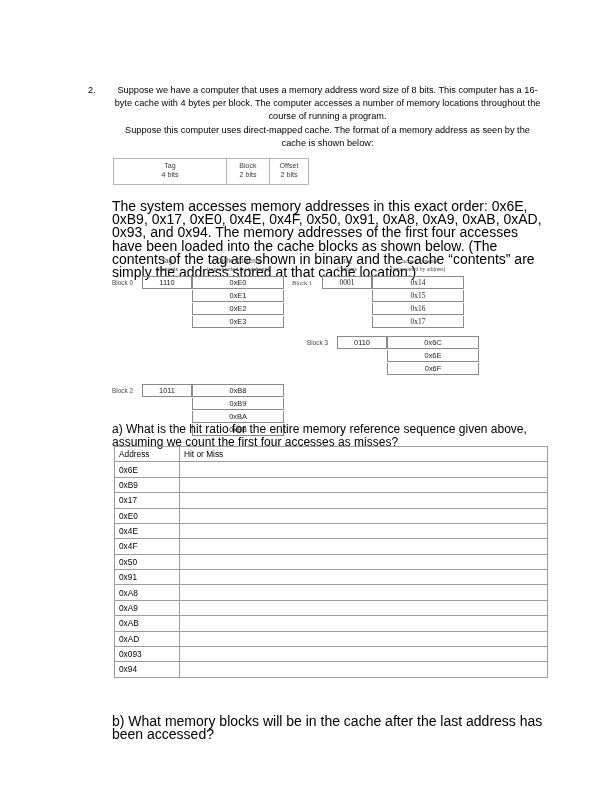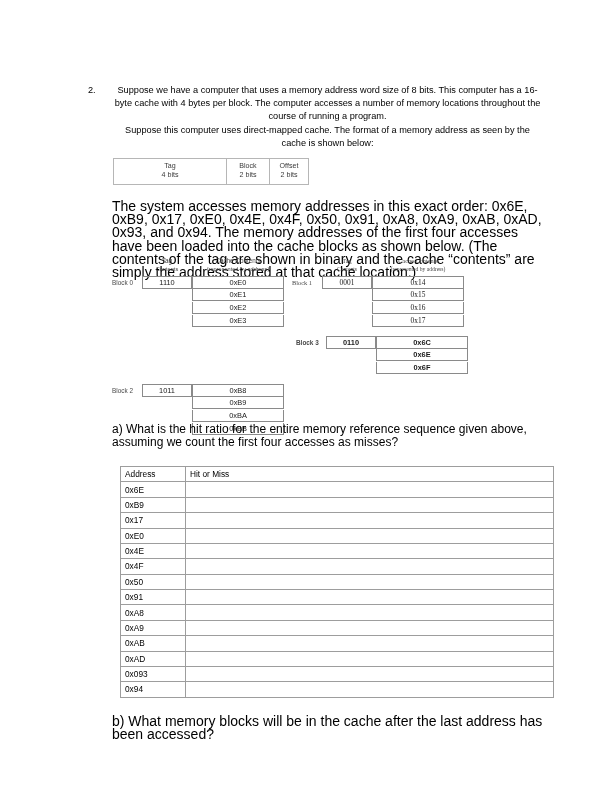--- a/index.html
+++ b/index.html
@@ -86,21 +86,21 @@
     color: #000;
   }
 
   
   .cache-group {
     position: absolute;
   }
   .cache-group.g0 { left: 112px; top: 256px; }
   .cache-group.g1 { left: 292px; top: 256px; font-family: Liberation Serif, serif; }
   .cache-group.g2 { left: 112px; top: 336px; margin-top: 48px; }
-  .cache-group.g3 { left: 296px; top: 336px; font-weight: bold; }
+  .cache-group.g3 { left: 307px; top: 336px; }
 
   .cache-headers {
     position: relative;
     height: 20px;
   }
   .hdr-tag {
     position: absolute;
     left: 30px;
     top: 0;
     width: 50px;
@@ -120,21 +120,21 @@
     color: #3f3f3f;
   }
   .hdr-l1, .hdr-l2 { display: block; white-space: nowrap; }
   .hdr-l2 { font-size: 5.6px; }
 
   .cache-rows {
     position: relative;
   }
   .cache-row {
     display: flex;
-    align-items: flex-start;
+    align-items: flex-end;
     height: 13px;
   }
   .blk-label {
     width: 30px;
     font-size: 6.4px;
     line-height: 13px;
     color: #4a4a4a;
     text-align: left;
     padding-right: 2px;
     box-sizing: border-box;
@@ -172,26 +172,25 @@
     top: 411px;
     width: 432px;
     font-size: 12px;
     line-height: 13.2px;
     color: #000;
   }
 
   
   .hm-table {
     position: absolute;
-    left: 120px;
+    left: 114px;
     top: 446px;
     width: 433px;
     border-collapse: collapse;
     table-layout: fixed;
-    margin-top: 20px;
   }
   .hm-table th, .hm-table td {
     border: 1px solid #9d9d9d;
     font-size: 8.3px;
     line-height: 10px;
     font-weight: normal;
     text-align: left;
     padding: 2.2px 4px;
     height: 12px;
     box-sizing: border-box;

